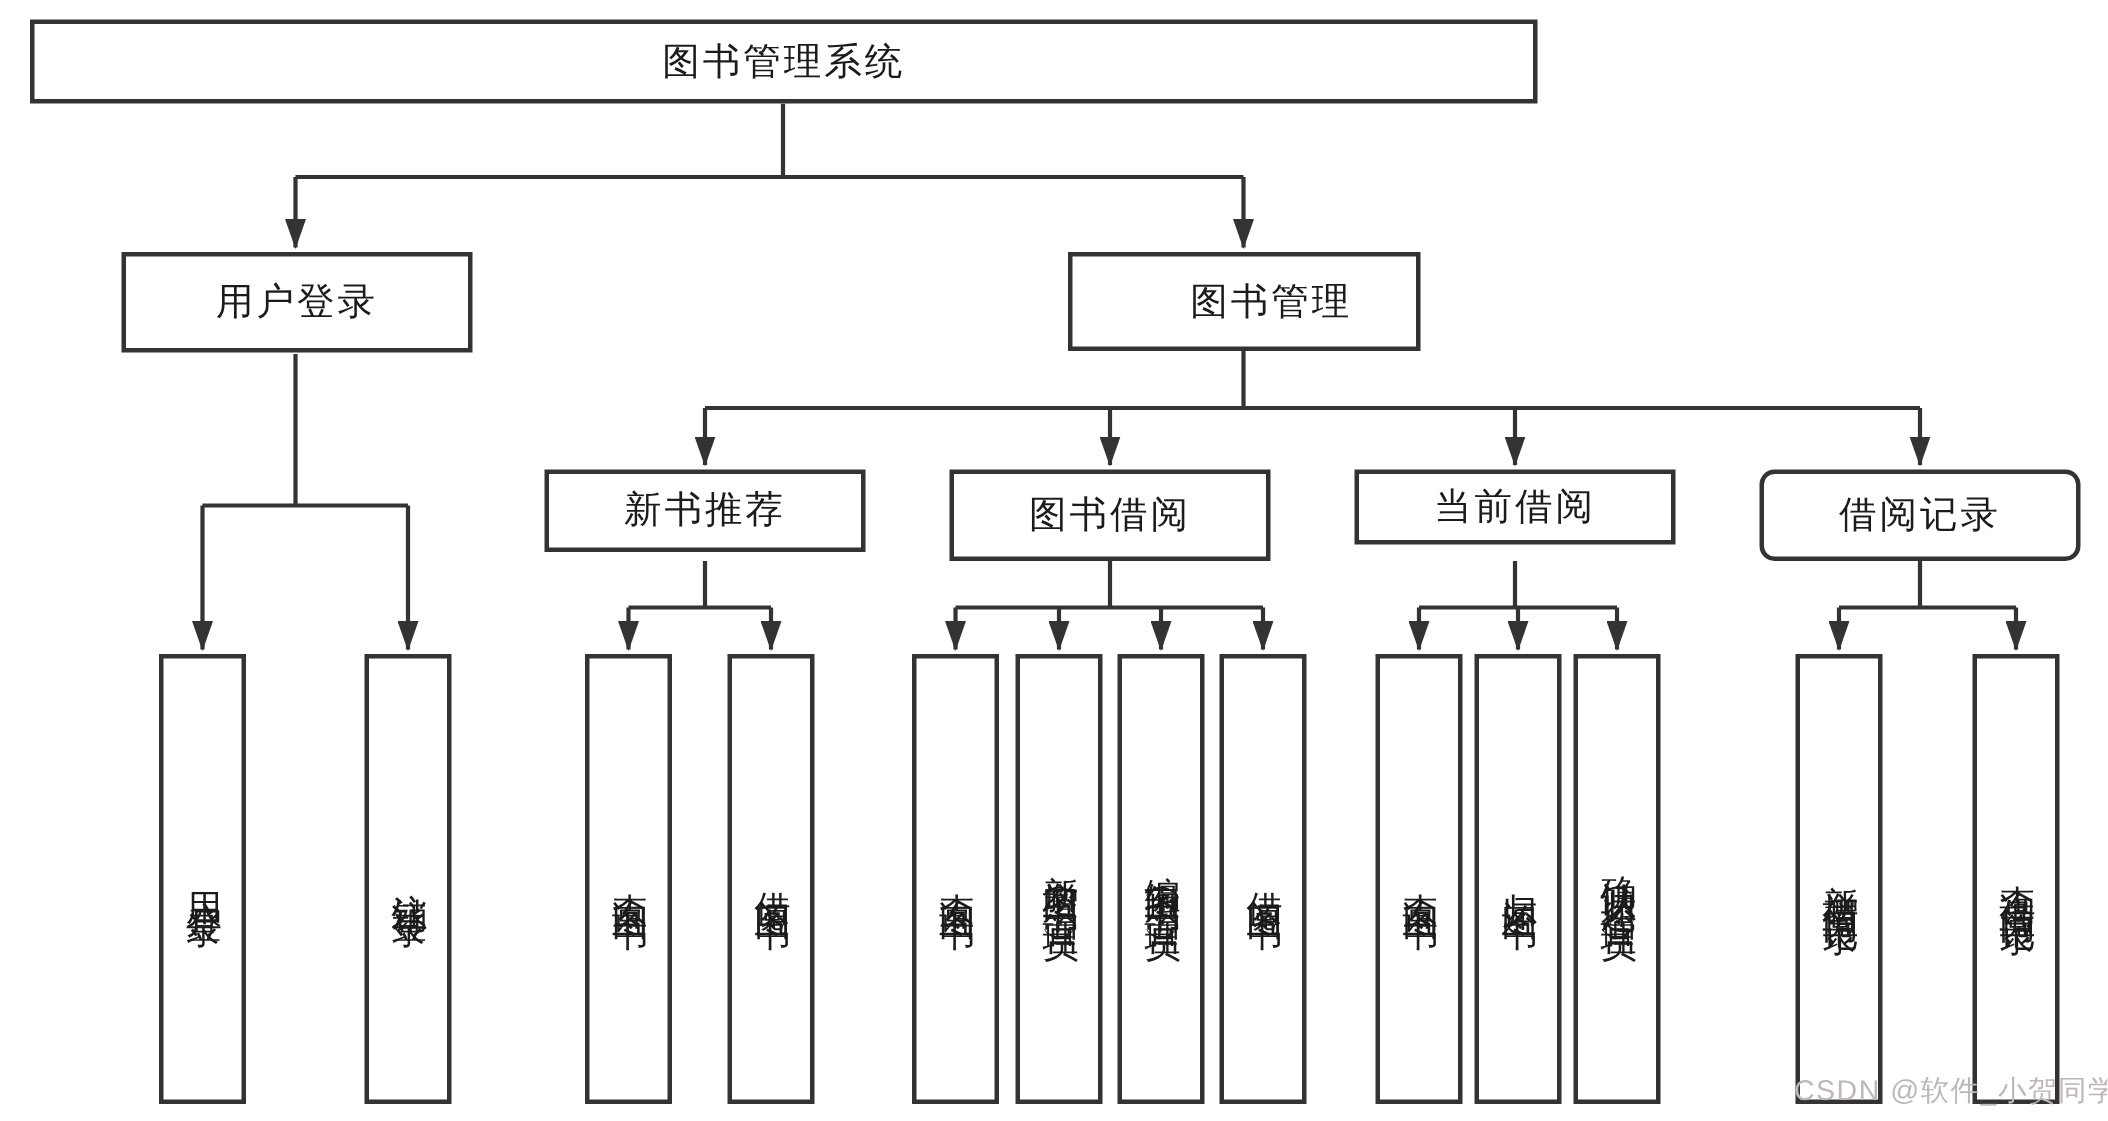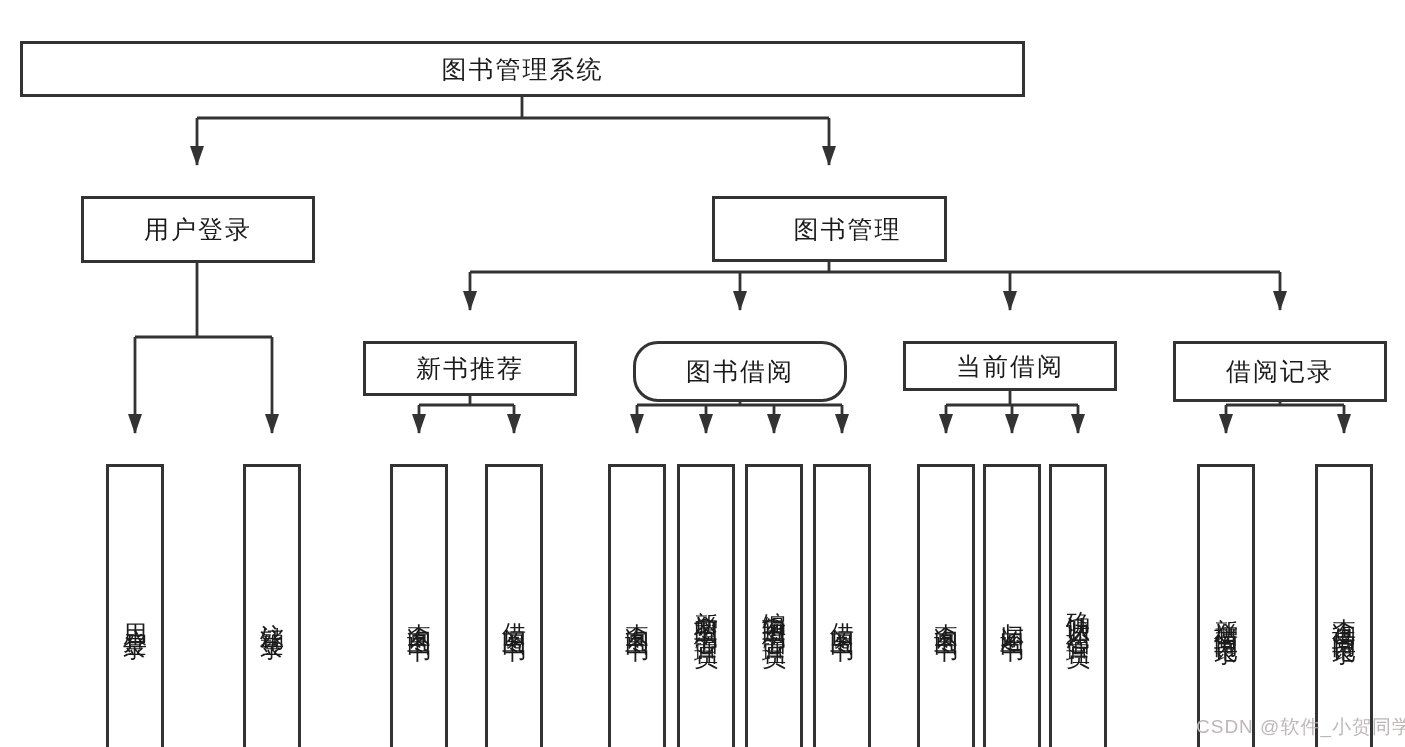--- a/index.html
+++ b/index.html
@@ -19,21 +19,20 @@
   .box {
     position: absolute;
     box-sizing: border-box;
     border: 3px solid #333333;
     background: #ffffff;
     color: #1b1b1b;
     display: flex;
     align-items: center;
     justify-content: center;
     text-align: center;
-    margin-top: 28px;
   }
   .hbox {
     font-size: 25px;
     letter-spacing: 2px;
     line-height: 1;
     white-space: nowrap;
   }
   .vbox {
     writing-mode: vertical-rl;
     text-orientation: mixed;
@@ -98,23 +97,23 @@
     <path d="M1226,405 V433" fill="none" stroke="#333333" stroke-width="2.8" marker-end="url(#arrow)"></path>
     <path d="M1344,405 V433" fill="none" stroke="#333333" stroke-width="2.8" marker-end="url(#arrow)"></path>
   </svg>
 
   <div class="box hbox" style="left:20px; top:13px; width:1005px; height:56px;">图书管理系统</div>
 
   <div class="box hbox" style="left:81px; top:168px; width:234px; height:67px;">用户登录</div>
   <div class="box hbox" style="left:712px; top:168px; width:235px; height:66px;padding-left:36px;">图书管理</div>
 
   <div class="box hbox" style="left:363px; top:313px; width:214px; height:55px;">新书推荐</div>
-  <div class="box hbox" style="left:633px; top:313px; width:214px; height:61px;border-radius:25px;">图书借阅</div>
+  <div class="box hbox" style="left:633px; top:313px; width:214px; height:61px;">图书借阅</div>
   <div class="box hbox" style="left:903px; top:313px; width:214px; height:50px;">当前借阅</div>
-  <div class="box hbox" style="left:1173px; top:313px; width:214px; height:61px;">借阅记录</div>
+  <div class="box hbox" style="left:1173px; top:313px; width:214px; height:61px;border-radius:10px;">借阅记录</div>
 
   <div class="box vbox" style="left:106px; top:436px; width:58px; height:300px;">用户登录</div>
   <div class="box vbox" style="left:243px; top:436px; width:58px; height:300px;">注销登录</div>
 
   <div class="box vbox" style="left:390px; top:436px; width:58px; height:300px;">查询图书</div>
   <div class="box vbox" style="left:485px; top:436px; width:58px; height:300px;">借阅图书</div>
 
   <div class="box vbox" style="left:608px; top:436px; width:58px; height:300px;">查询图书</div>
   <div class="box vbox" style="left:677px; top:436px; width:58px; height:300px;">新增图书（管理员）</div>
   <div class="box vbox" style="left:745px; top:436px; width:58px; height:300px;">编辑图书（管理员）</div>

